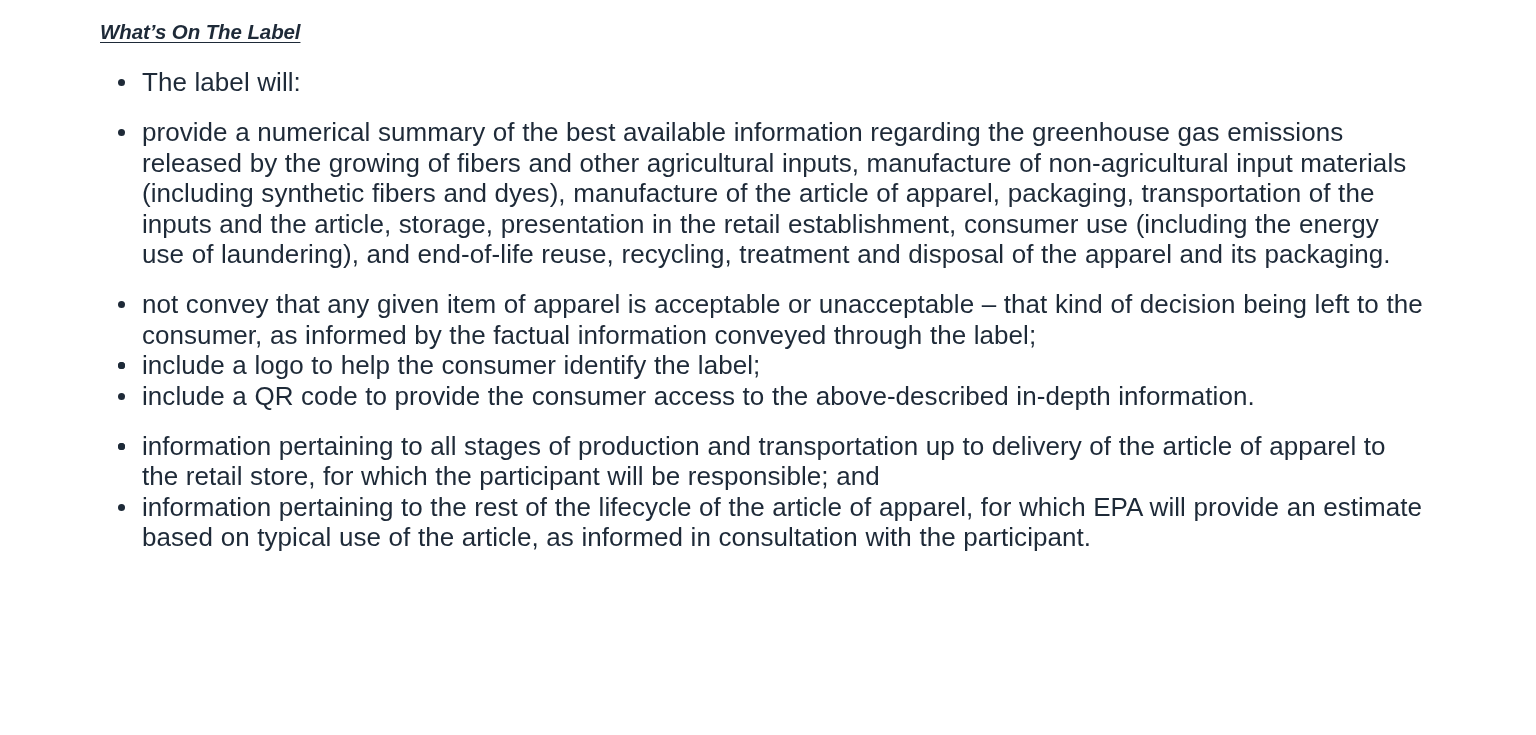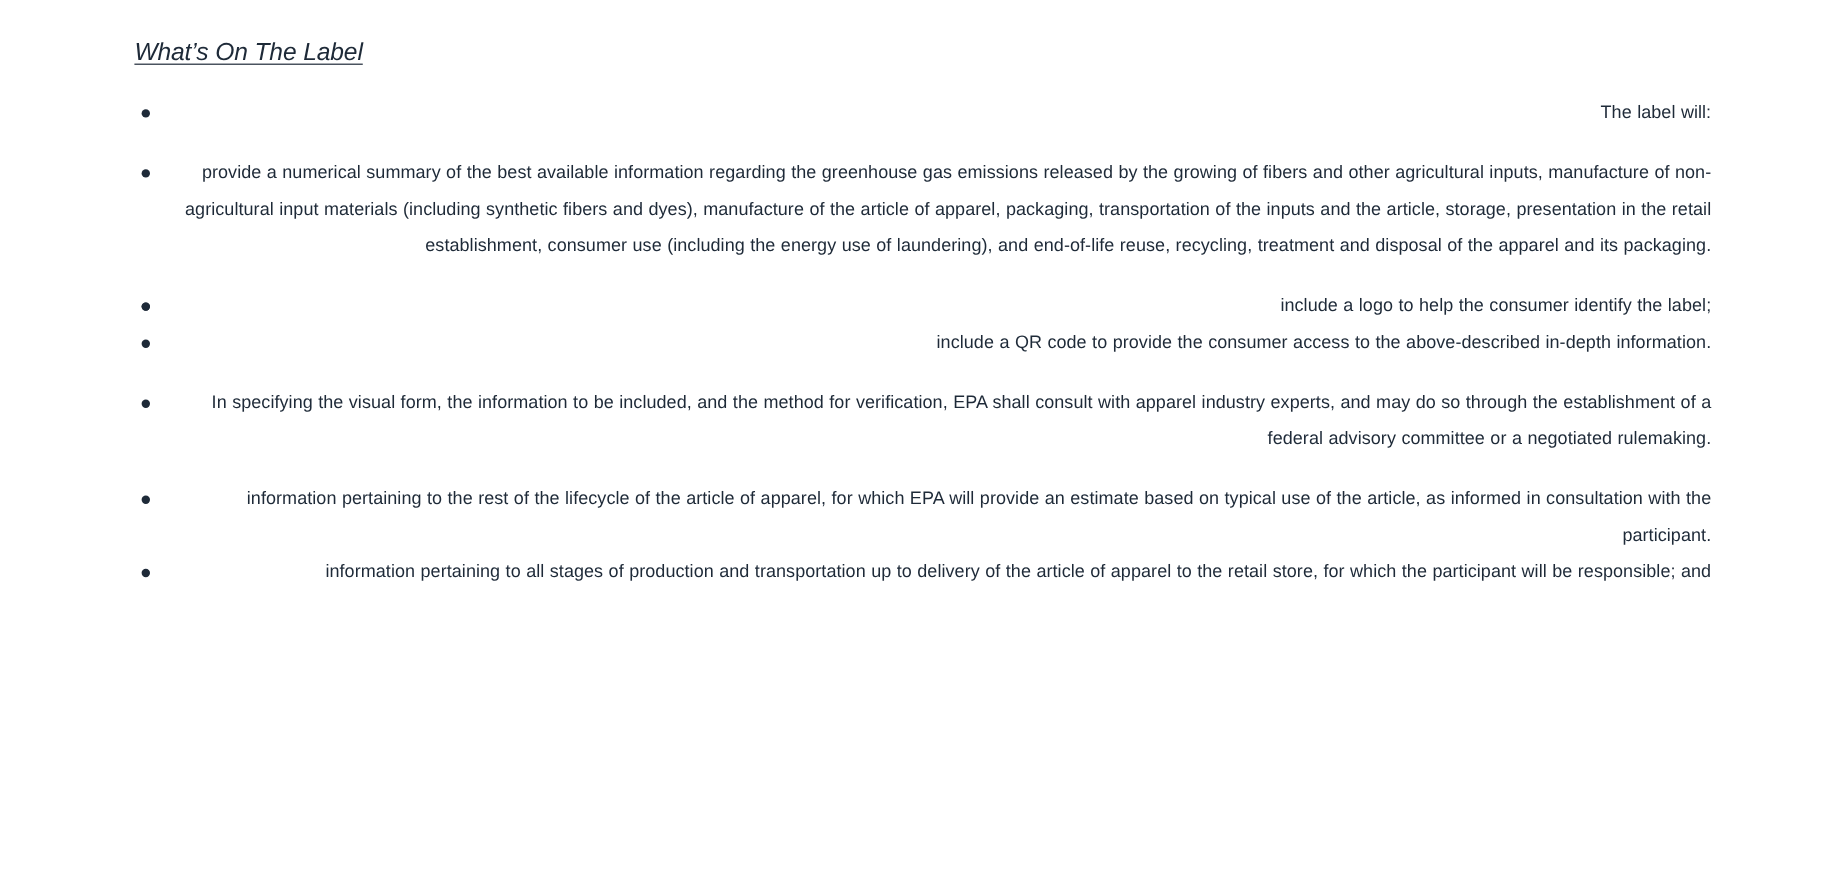--- a/index.html
+++ b/index.html
@@ -21,39 +21,38 @@
       top: 13px;
       width: 1330px;
     }
     .heading {
       font-style: italic;
       text-decoration: underline;
       text-underline-offset: 3px;
       text-decoration-thickness: 1px;
       font-size: 20.5px;
       line-height: 30px;
-      margin: 16px;
-      font-weight: normal;
+      margin: 4px;
+      font-weight: bold;
       letter-spacing: -0.1px;
     }
     ul.group {
       list-style: none;
       margin: 0;
       padding: 0;
     }
     ul.group + ul.group { margin-top: 19.5px; }
     ul.group.first { margin-top: 20px; }
     li.item {
       position: relative;
       padding-left: 46px;
-      font-size: 15px;
+      font-size: 26px;
       line-height: 30.5px;
       letter-spacing: 0.05px;
       word-spacing: 0.3px;
-      text-align: right;
     }
     li.item .bullet {
       position: absolute;
       left: 22px;
       top: 12px;
       width: 7px;
       height: 7px;
       border-radius: 50%;
       background: #1e2a38;
     }
@@ -74,41 +73,44 @@
   <ul class="group">
     <li class="item">
       <span class="bullet"></span>
       <span>provide a numerical summary of the best available information regarding the greenhouse gas emissions released by the growing of fibers and other agricultural inputs, manufacture of non-agricultural input materials (including synthetic fibers and dyes), manufacture of the article of apparel, packaging, transportation of the inputs and the article, storage, presentation in the retail establishment, consumer use (including the energy use of laundering), and end-of-life reuse, recycling, treatment and disposal of the apparel and its packaging.</span>
     </li>
   </ul>
 
   <ul class="group">
     <li class="item">
       <span class="bullet"></span>
+      <span>not convey that any given item of apparel is acceptable or unacceptable – that kind of decision being left to the consumer, as informed by the factual information conveyed through the label;</span>
+    </li>
+    <li class="item">
+      <span class="bullet"></span>
     </li>
     <li class="item">
       <span class="bullet"></span>
       <span>include a logo to help the consumer identify the label;</span>
     </li>
     <li class="item">
       <span class="bullet"></span>
       <span>include a QR code to provide the consumer access to the above-described in-depth information.</span>
     </li>
   </ul>
 
   <ul class="group">
     <li class="item">
       <span class="bullet"></span>
-      <span>In specifying the visual form, the information to be included, and the method for verification, EPA shall consult with apparel industry experts, and may do so through the establishment of a federal advisory committee or a negotiated rulemaking.</span>
     </li>
   </ul>
 
   <ul class="group">
     <li class="item">
       <span class="bullet"></span>
-      <span>information pertaining to the rest of the lifecycle of the article of apparel, for which EPA will provide an estimate based on typical use of the article, as informed in consultation with the participant.</span>
+      <span>information pertaining to all stages of production and transportation up to delivery of the article of apparel to the retail store, for which the participant will be responsible; and</span>
     </li>
     <li class="item">
       <span class="bullet"></span>
-      <span>information pertaining to all stages of production and transportation up to delivery of the article of apparel to the retail store, for which the participant will be responsible; and</span>
+      <span>information pertaining to the rest of the lifecycle of the article of apparel, for which EPA will provide an estimate based on typical use of the article, as informed in consultation with the participant.</span>
     </li>
   </ul>
 </div>
 
 </body></html>

